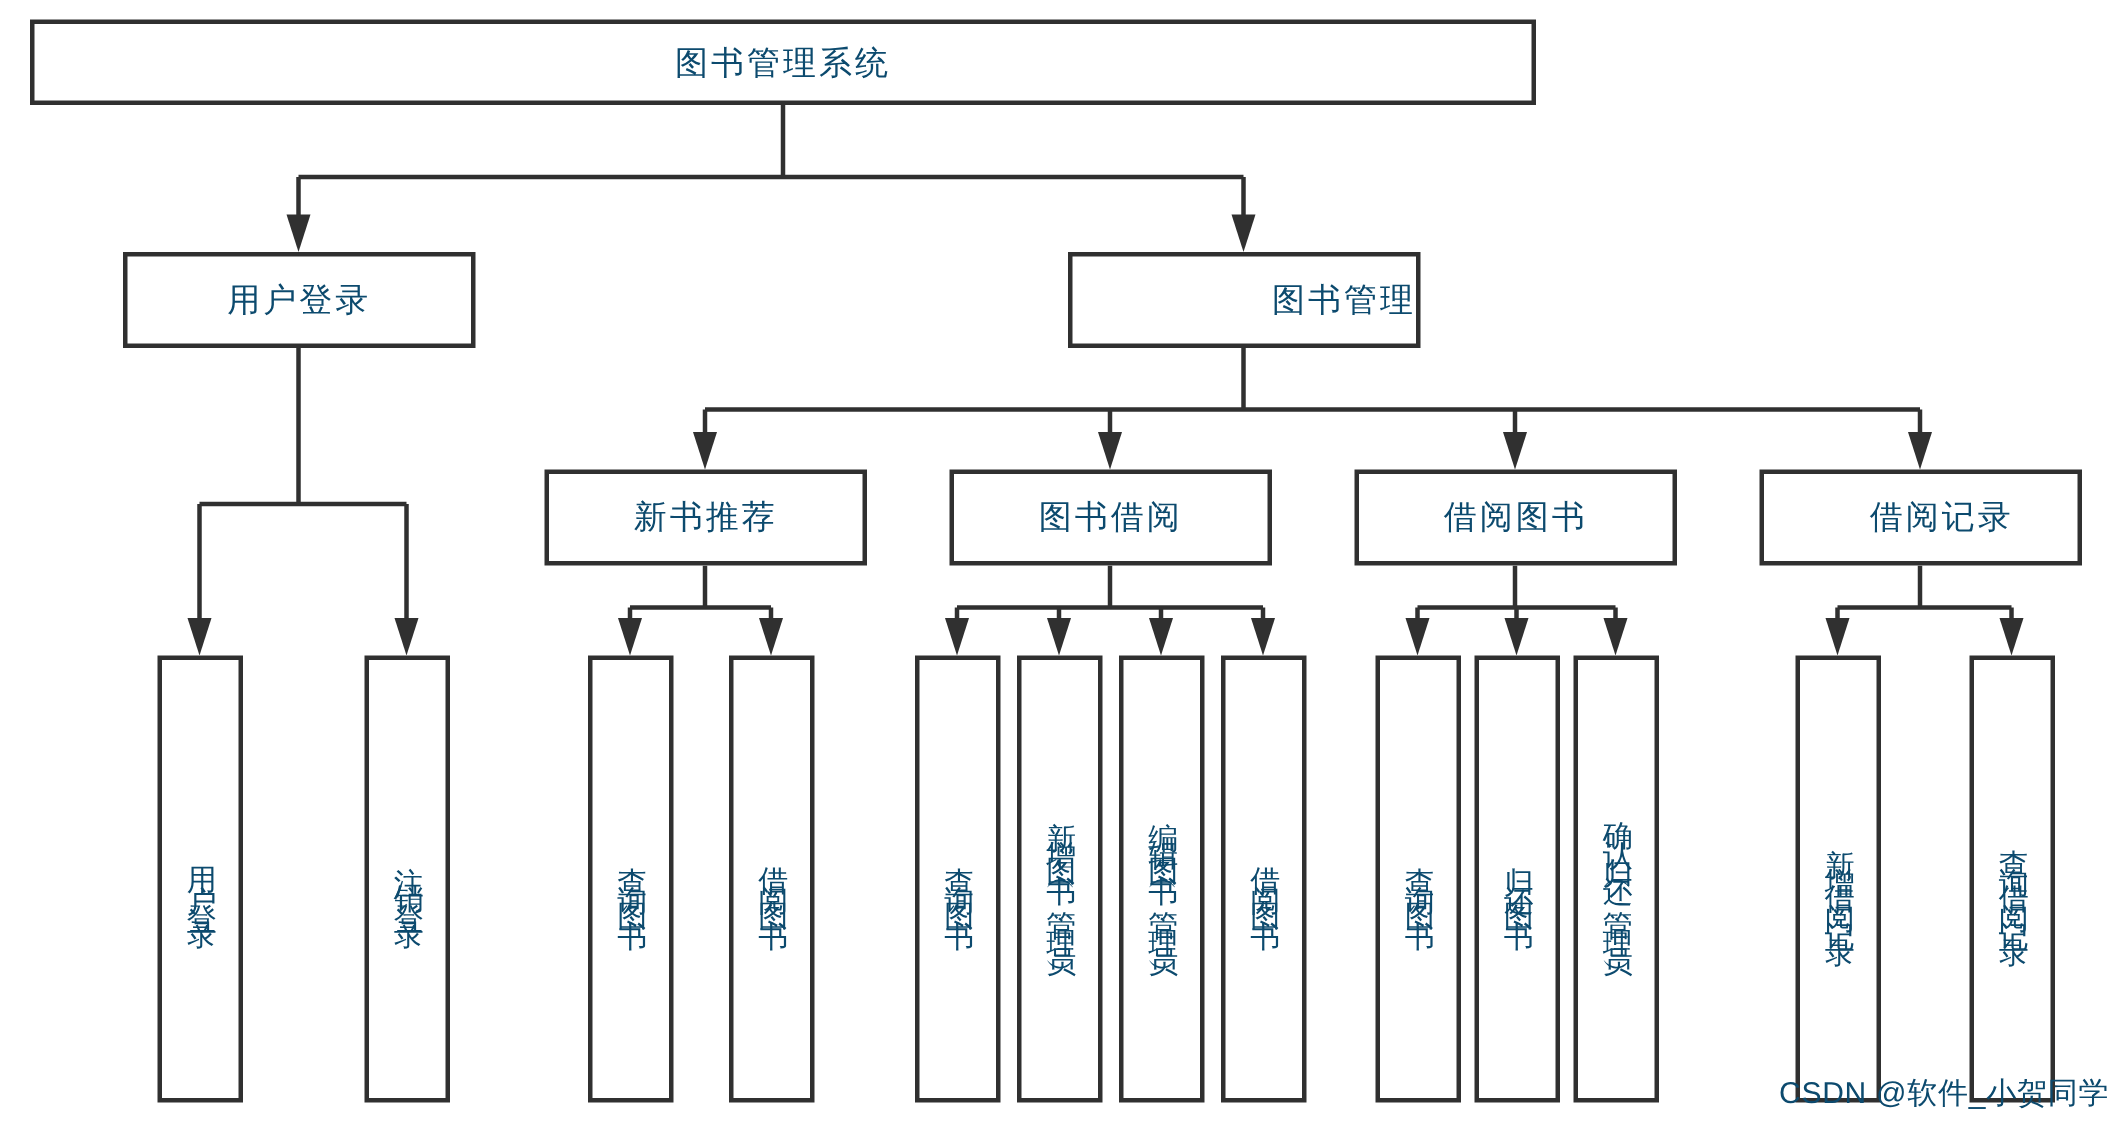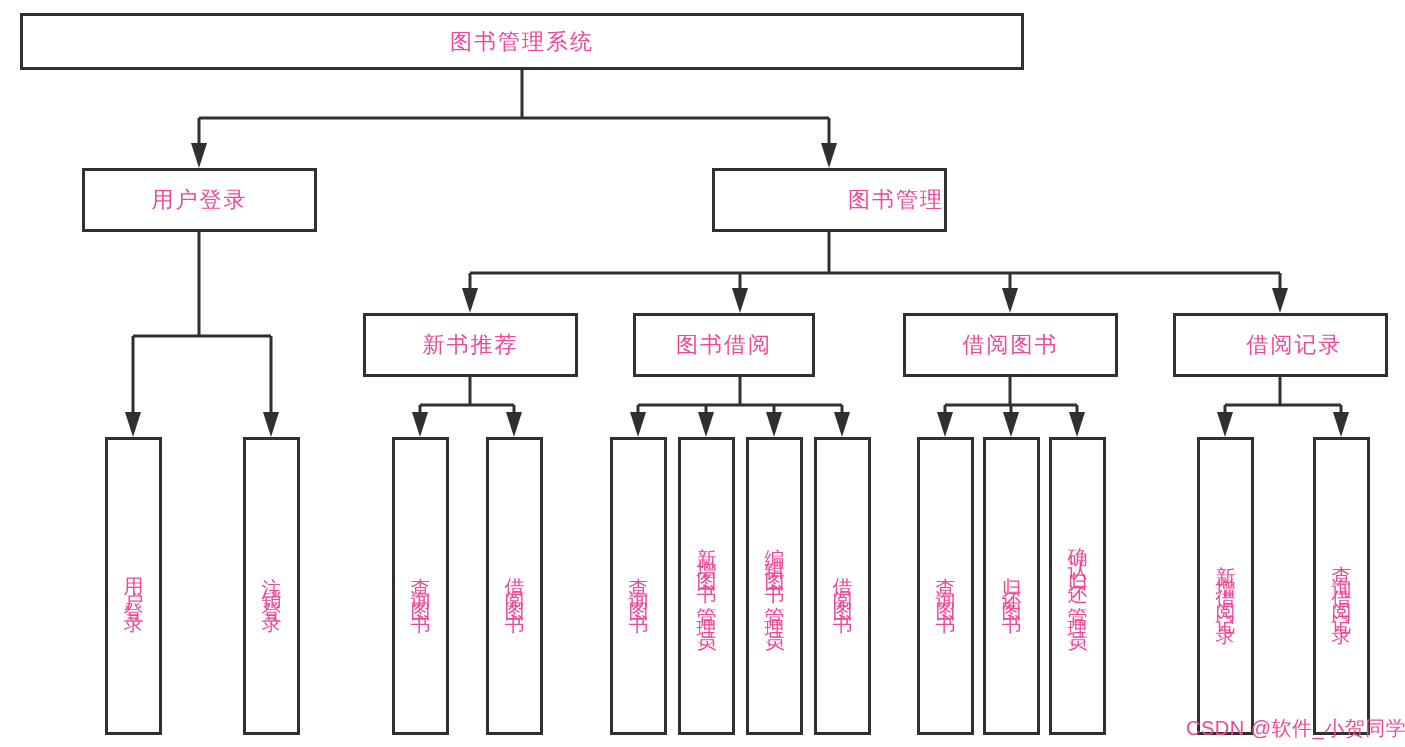--- a/index.html
+++ b/index.html
@@ -22,21 +22,21 @@
     height: 747px;
   }
   .node {
     position: absolute;
     box-sizing: border-box;
     background: #ffffff;
     border: 3px solid #303030;
     display: flex;
     align-items: center;
     justify-content: center;
-    color: #ec4899;
+    color: #0c4a6e;
   }
   .hnode {
     font-size: 22px;
     letter-spacing: 2px;
     height: 64px;
   }
   .root {
     left: 20px; top: 13px;
     width: 1004px; height: 57px;
   }
@@ -49,21 +49,21 @@
     text-orientation: upright;
     font-size: 20px;
     letter-spacing: 12px;
     line-height: 51px;
     white-space: nowrap;
   }
   .watermark {
     position: absolute;
     left: 1186px; top: 715px;
     font-size: 20px;
-    color: #ec4899;
+    color: #0c4a6e;
     white-space: nowrap;
     letter-spacing: 0.5px;
   }
 </style>
 </head>
 <body>
 
 <div id="canvas">
 
   <svg id="wires" viewBox="0 0 1405 747" xmlns="http://www.w3.org/2000/svg">
@@ -151,21 +151,21 @@
   <div class="node hnode" style="left:82px; top:168px; width:235px;">
     <span>用户登录</span>
   </div>
   <div class="node hnode" style="left:712px; top:168px; width:235px;justify-content:flex-end;">
     <span>图书管理</span>
   </div>
 
   <div class="node hnode" style="left:363px; top:313px; width:215px;">
     <span>新书推荐</span>
   </div>
-  <div class="node hnode" style="left:633px; top:313px; width:182px;">
+  <div class="node hnode" style="left:633px; top:313px; width:215px;">
     <span>图书借阅</span>
   </div>
   <div class="node hnode" style="left:903px; top:313px; width:215px;">
     <span>借阅图书</span>
   </div>
   <div class="node hnode" style="left:1173px; top:313px; width:215px;padding-left:28px;">
     <span>借阅记录</span>
   </div>
 
   <div class="node leaf" style="left:105px;">

